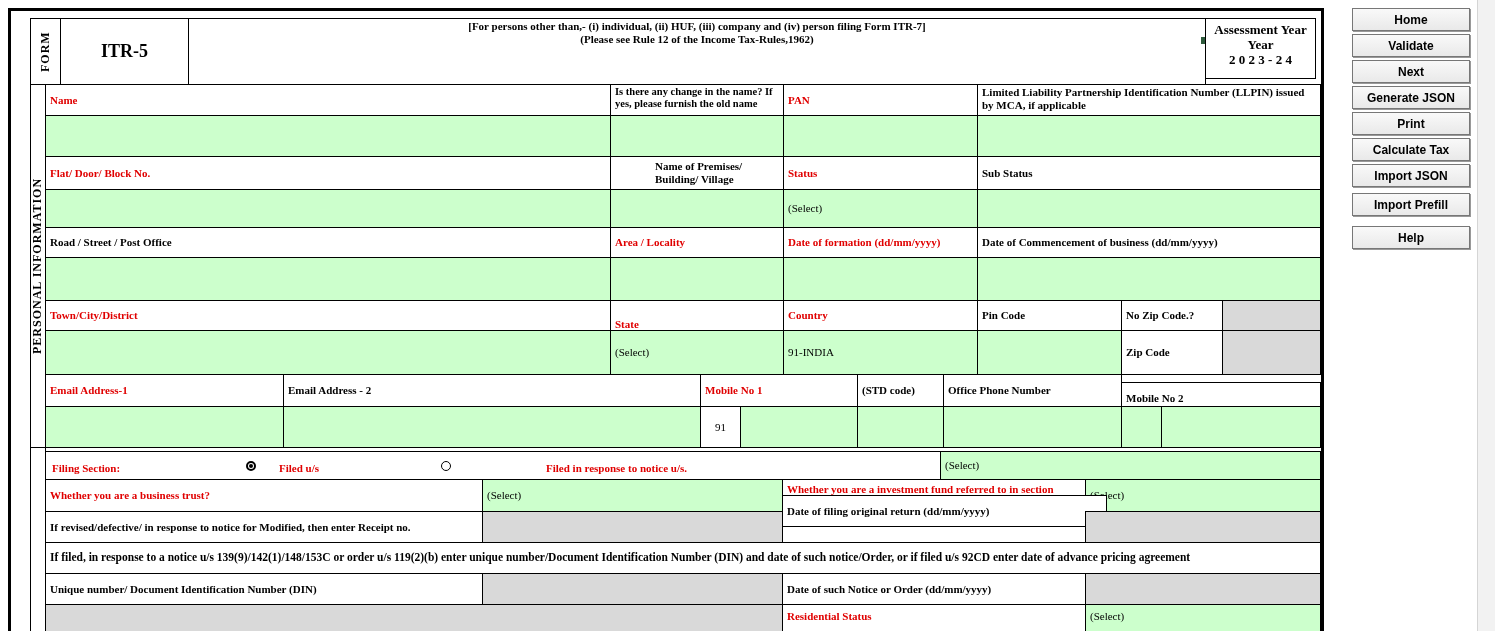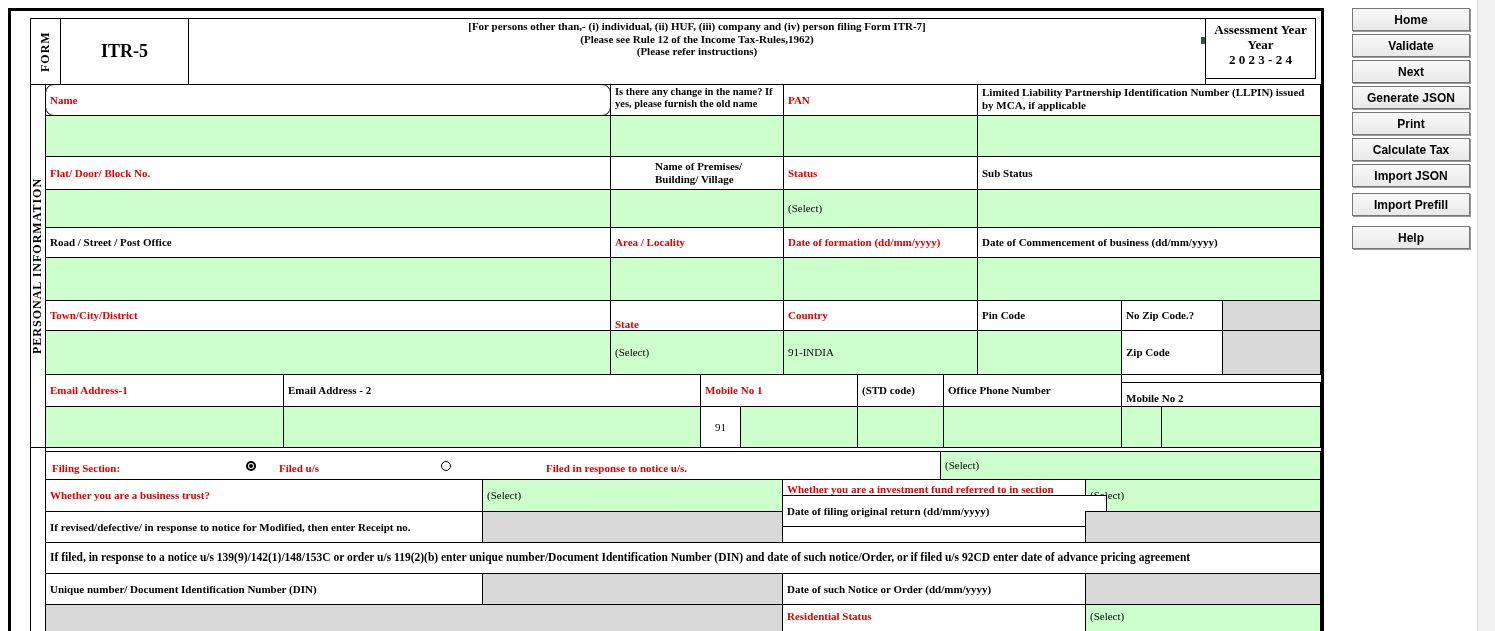--- a/index.html
+++ b/index.html
@@ -60,34 +60,33 @@
 <body>
 
 <div class="outer-frame"></div>
 
 <div class="cell vtext" style="left:30px;top:18px;width:31px;height:67px;font-size:12px;">FORM</div>
 <div class="cell center" style="left:60px;top:18px;width:129px;height:67px;font-size:18px;">ITR-5</div>
 
 <div class="cell topalign" style="left:188px;top:18px;width:1018px;height:67px;padding:0;display:block;">
   <div class="subtitle-line" style="margin-top:1px;font-size:11px;">[For persons other than,- (i) individual, (ii) HUF, (iii) company and (iv) person filing Form ITR-7]</div>
   <div class="subtitle-line" style="font-size:11px;">(Please see Rule 12 of the Income Tax-Rules,1962)</div>
-  <div class="subtitle-line" style="font-size:11px;">(Please refer instructions)</div>
 </div>
 <div class="handle" style="left:1201px;top:37px;"></div>
 
 <div class="cell center" style="left:1205px;top:18px;width:111px;height:61px;padding:0;display:block;font-size:13px;">
   <div style="margin-top:4px;">Assessment Year</div>
   <div>Year</div>
   <div>2 0 2 3 - 2 4</div>
 </div>
 
 <div class="cell vtext" style="left:30px;top:84px;width:16px;height:364px;font-size:12px;">PERSONAL INFORMATION</div>
 <div class="cell" style="left:30px;top:447px;width:16px;height:193px;"></div>
 
-<div class="cell red" style="left:45px;top:84px;width:566px;height:32px;border-radius:9px;">Name</div>
+<div class="cell red" style="left:45px;top:84px;width:566px;height:32px;">Name</div>
 <div class="cell topalign" style="left:610px;top:84px;width:174px;height:32px;font-size:10.5px;">Is there any change in the name? If yes, please furnish the old name</div>
 <div class="cell red" style="left:783px;top:84px;width:195px;height:32px;">PAN</div>
 <div class="cell topalign" style="left:977px;top:84px;width:344px;height:32px;">Limited Liability Partnership Identification Number (LLPIN) issued by MCA, if applicable</div>
 
 <div class="cell green" style="left:45px;top:115px;width:566px;height:42px;"></div>
 <div class="cell green" style="left:610px;top:115px;width:174px;height:42px;"></div>
 <div class="cell green" style="left:783px;top:115px;width:195px;height:42px;"></div>
 <div class="cell green" style="left:977px;top:115px;width:344px;height:42px;"></div>
 
 <div class="cell red" style="left:45px;top:156px;width:566px;height:34px;">Flat/ Door/ Block No.</div>

